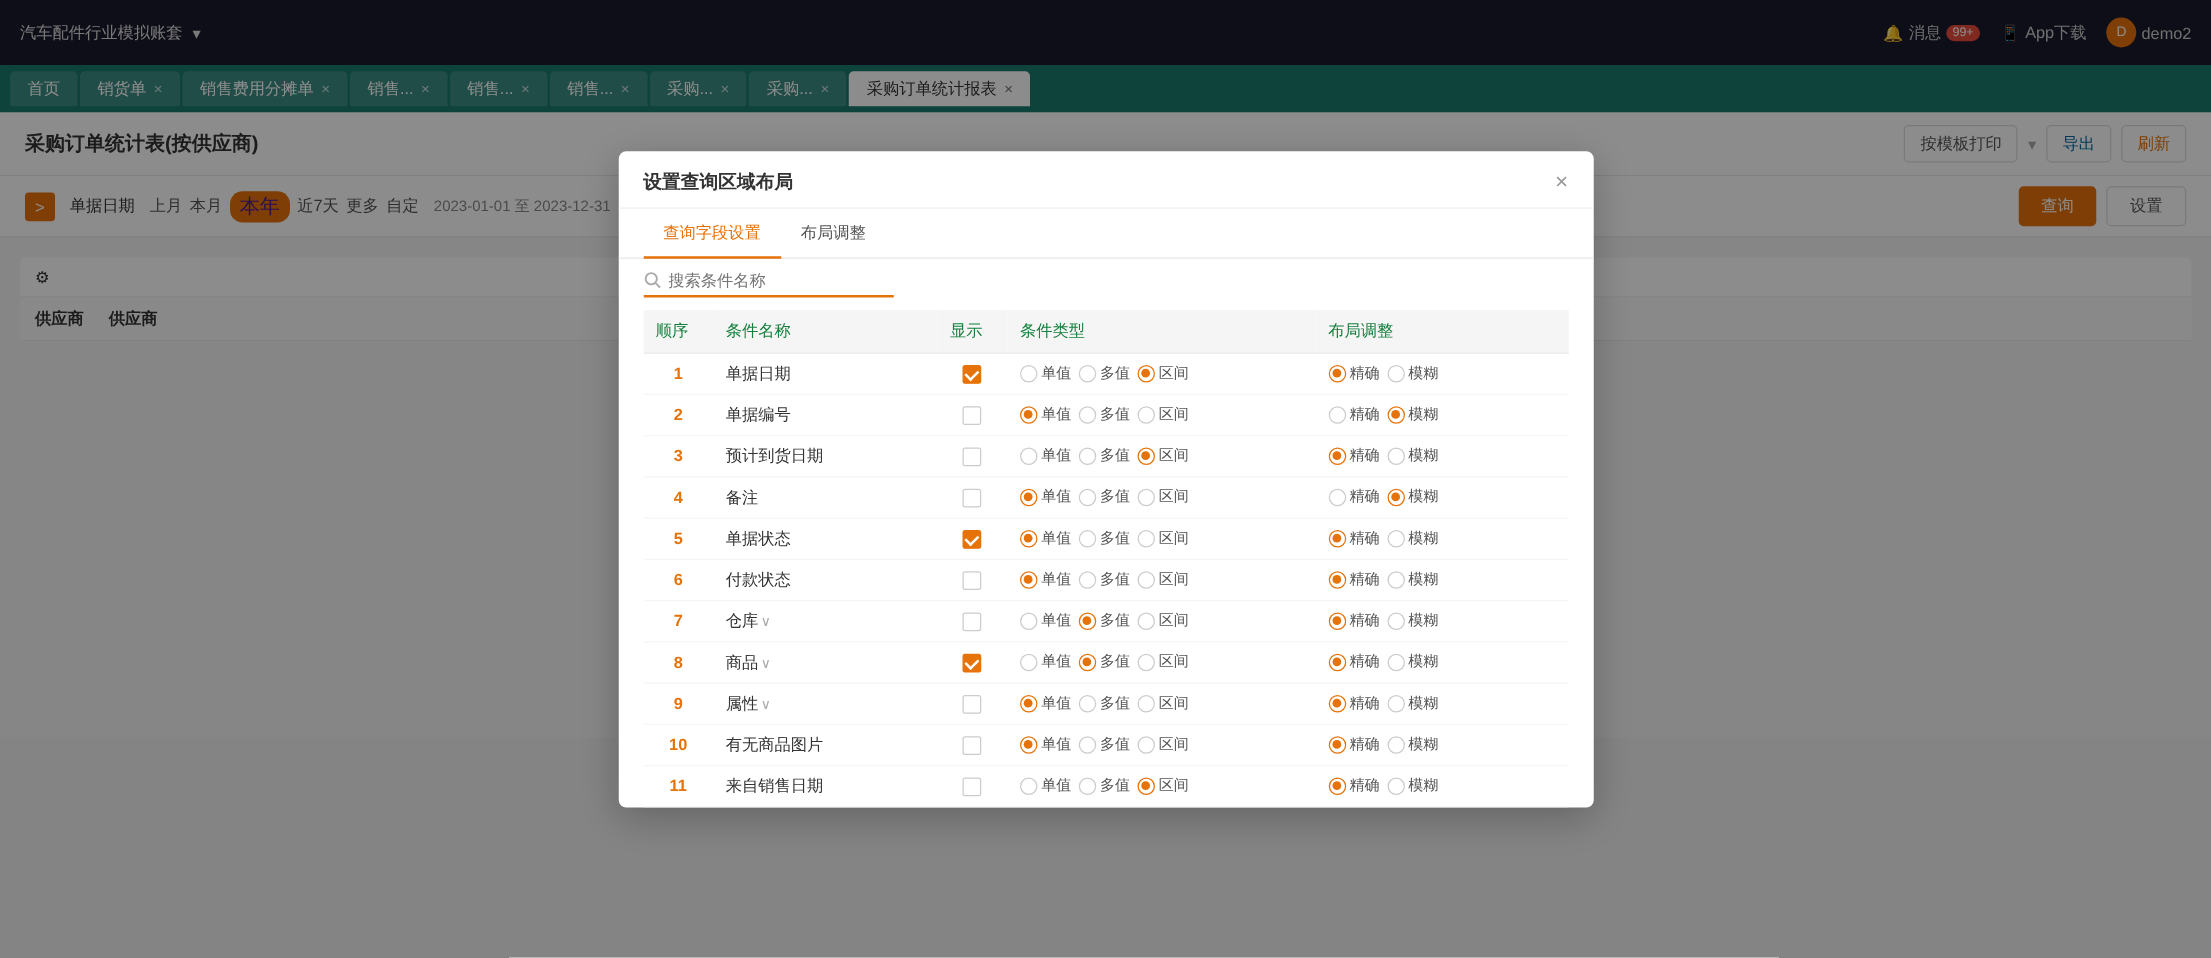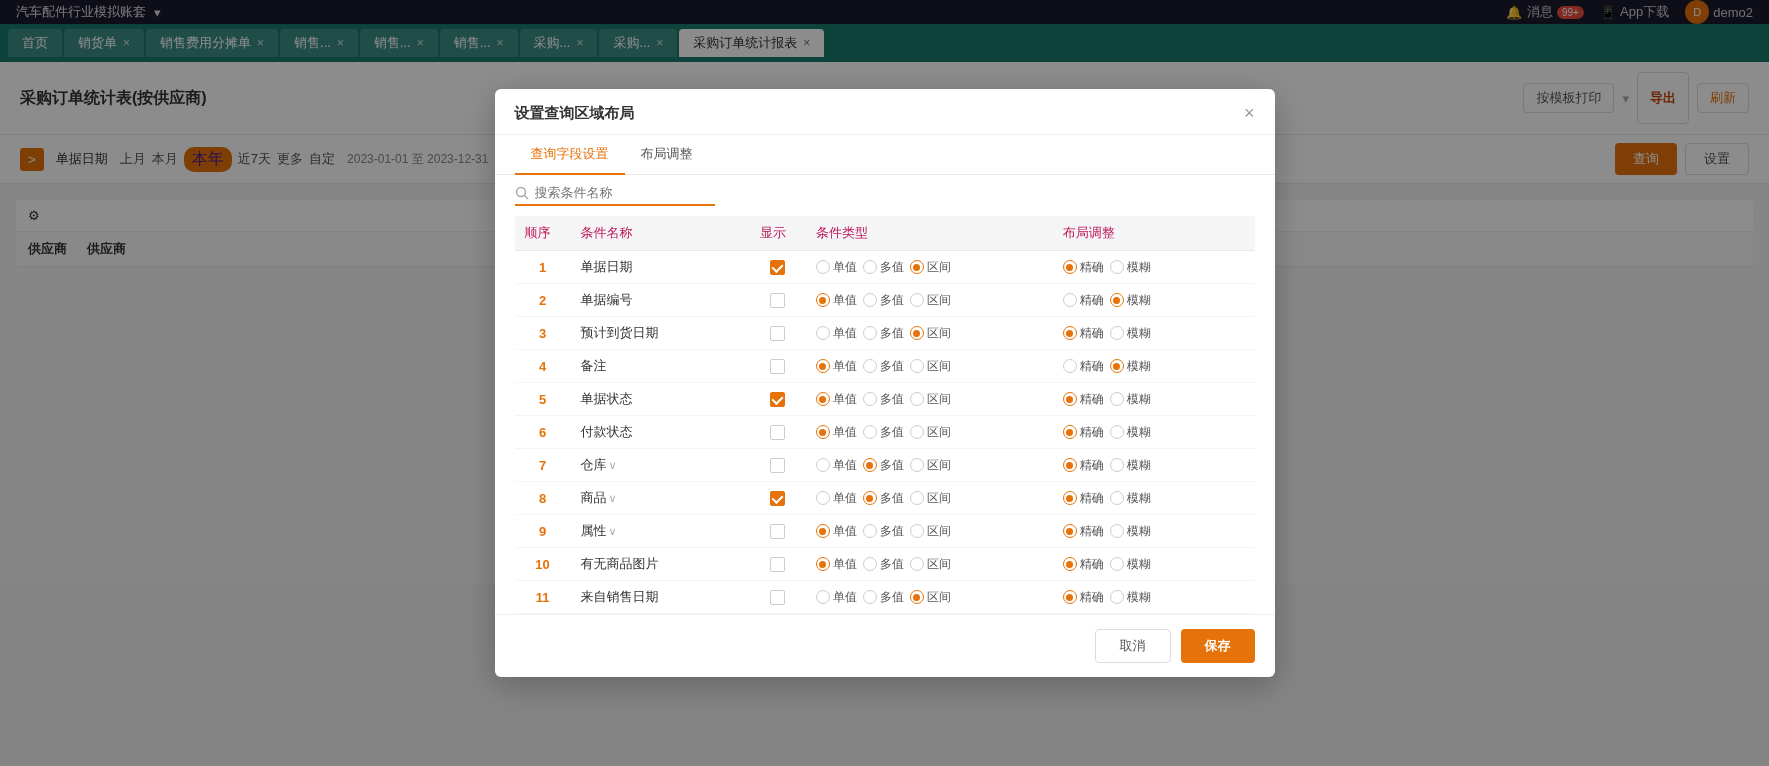--- a/index.html
+++ b/index.html
@@ -1,21 +1,21 @@
 <!DOCTYPE html>
 <html><head>
   <meta charset="utf-8">
   <style>
     * { box-sizing: border-box; margin: 0; padding: 0; }
     body { font-family: 'Microsoft YaHei', Arial, sans-serif; font-size: 13px; background: #f0f0f0; color: #333; }
 
     
     .top-bar {
       background: #1a1a2e;
-      height: 24px;
+      height: 52px;
       display: flex;
       align-items: center;
       justify-content: space-between;
       padding: 0 16px;
       color: #ccc;
     }
     .top-bar-left { font-size: 13px; color: #ddd; display: flex; align-items: center; gap: 8px; }
     .top-bar-right { display: flex; align-items: center; gap: 16px; font-size: 13px; }
     .badge { background: #e74c3c; color: #fff; border-radius: 10px; padding: 1px 5px; font-size: 10px; }
 
@@ -48,21 +48,21 @@
       background: #fff;
       padding: 10px 20px;
       display: flex;
       align-items: center;
       justify-content: space-between;
       border-bottom: 1px solid #e8e8e8;
     }
     .page-title { font-size: 16px; font-weight: bold; color: #333; }
     .header-actions { display: flex; align-items: center; gap: 8px; justify-content: flex-end; }
     .btn-print { border: 1px solid #ddd; background: #fff; padding: 5px 12px; border-radius: 4px; cursor: pointer; font-size: 13px; color: #555; }
-    .btn-export { border: 1px solid #ddd; background: #fff; padding: 16px 12px; border-radius: 4px; cursor: pointer; font-size: 13px; color: #c2410c; font-weight: bold; }
+    .btn-export { border: 1px solid #ddd; background: #fff; padding: 5px 12px; border-radius: 4px; cursor: pointer; font-size: 13px; color: #0369a1; }
     .btn-refresh { border: 1px solid #ddd; background: #fff; padding: 5px 12px; border-radius: 4px; cursor: pointer; font-size: 13px; color: #e6720a; }
 
     
     .filter-bar {
       background: #fff;
       padding: 8px 20px;
       display: flex;
       align-items: center;
       gap: 12px;
       border-bottom: 1px solid #e8e8e8;
@@ -186,21 +186,21 @@
       width: 100%;
       border-collapse: collapse;
     }
     .cond-table thead tr {
       background: #f5f5f5;
     }
     .cond-table th {
       padding: 8px 10px;
       text-align: left;
       font-weight: 500;
-      color: #be185d;
+      color: #15803d;
       font-size: 13px;
       border-bottom: 1px solid #e8e8e8;
     }
     .cond-table td {
       padding: 7px 10px;
       font-size: 13px;
       border-bottom: 1px solid #f5f5f5;
       vertical-align: middle;
     }
 
@@ -806,18 +806,14 @@
                     <span class="custom-radio"></span>
                     <span class="radio-label">模糊</span>
                   </label>
                 </div>
               </td>
             </tr>
           </tbody>
       </table>
     </div>
 
-    <div class="dialog-footer">
-      <button class="btn-cancel">取消</button>
-      <button class="btn-save">保存</button>
-    </div>
   </div>
 </div>
 
 </body></html>

